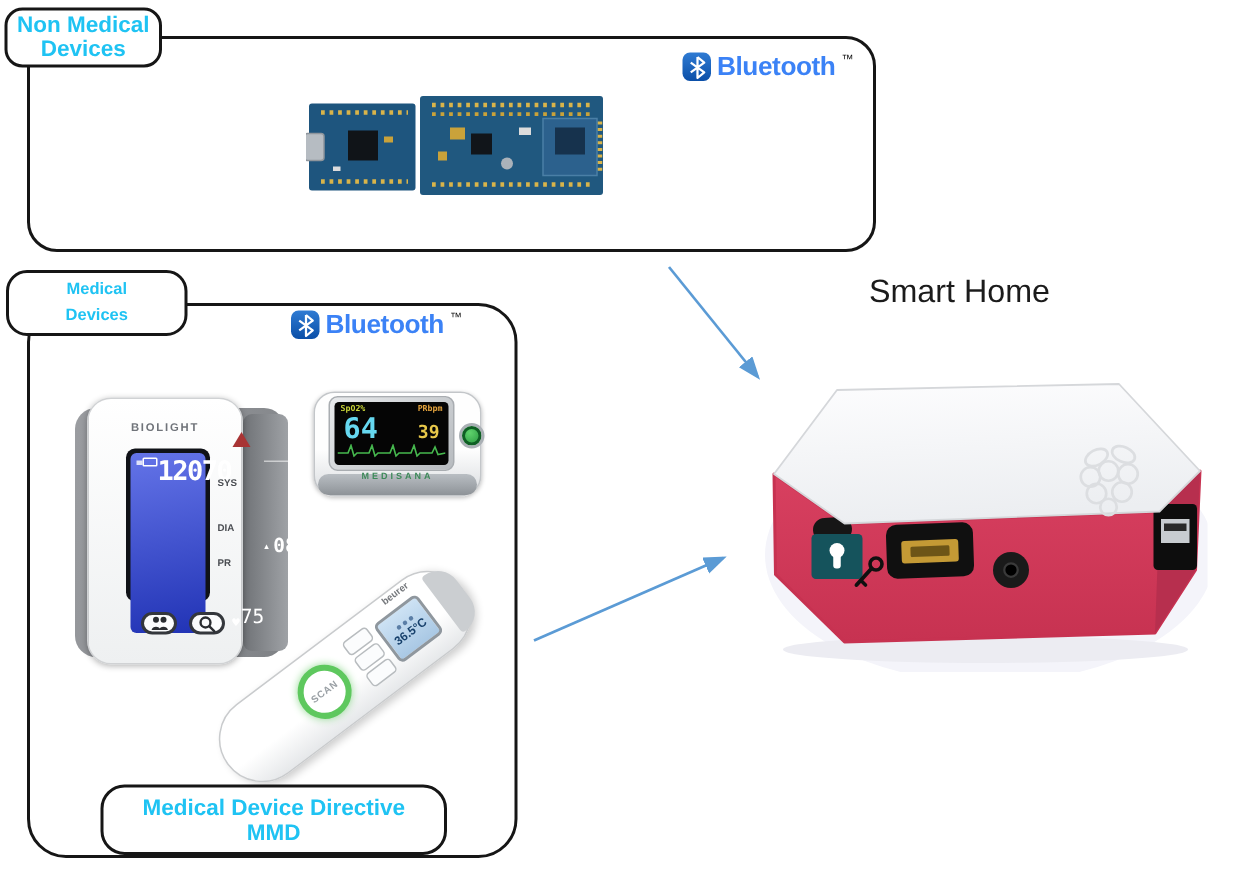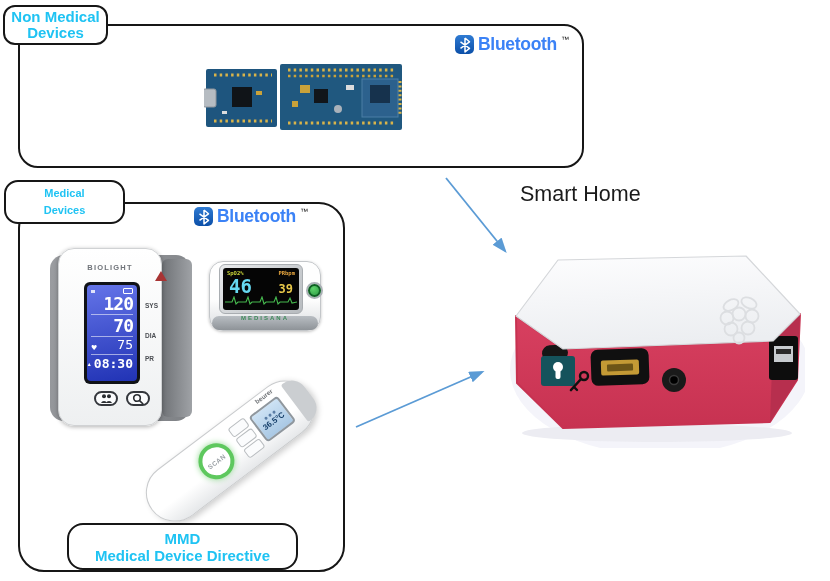--- a/index.html
+++ b/index.html
@@ -16,37 +16,37 @@
   #tag-nonmedical{left:3px;top:5px;width:105px;height:40px;border-radius:12px;font-size:15px;line-height:16px;}
   #tag-medical{left:4px;top:180px;width:121px;height:44px;border-radius:14px;font-size:11px;line-height:17px;}
   #tag-mmd{left:67px;top:523px;width:231px;height:47px;border-radius:16px;font-size:15px;line-height:17px;}
   
   .bt-logo{position:absolute;display:flex;align-items:center;gap:4px;z-index:3;}
   .bt-icon{width:19px;height:19px;border-radius:5px;background:linear-gradient(180deg,#2F7BD3,#0B4FA8);
            display:flex;align-items:center;justify-content:center;}
   .bt-word{font-size:17.5px;font-weight:bold;color:#3b82f6;letter-spacing:-0.3px;}
   .bt-tm{font-size:8px;color:#111;align-self:flex-start;margin-top:1px;}
   
-  #gateway-title{left:520px;top:181px;width:180px;text-align:left;color:#1b1b1b;
+  #gateway-title{left:520px;top:181px;width:180px;text-align:right;color:#1b1b1b;
                  font-size:21.5px;line-height:26px;z-index:2;}
   
-  #bp{left:44px;top:245px;width:152px;height:184px;z-index:2;}
+  #bp{left:44px;top:262px;width:152px;height:184px;z-index:2;}
   .bp-cuff{position:absolute;left:6px;top:10px;width:140px;height:166px;border-radius:14px;
            background:linear-gradient(105deg,#9b9da1,#7f8286);}
   .bp-strap{position:absolute;left:118px;top:14px;width:30px;height:158px;border-radius:6px;
             background:linear-gradient(90deg,#6f7276,#9fa2a6);}
   .bp-body{position:absolute;left:14px;top:3px;width:104px;height:178px;border-radius:16px;
            background:linear-gradient(180deg,#ffffff,#eef0f1);border:1px solid #d0d2d4;
            box-shadow:0 1px 4px rgba(0,0,0,.3);box-sizing:border-box;}
   .bp-brand{position:absolute;left:14px;top:18px;width:104px;text-align:center;
             font-size:7.5px;font-weight:bold;color:#70747a;letter-spacing:1.2px;}
   .bp-screenframe{position:absolute;left:40px;top:37px;width:56px;height:102px;border-radius:6px;background:#101217;}
-  .bp-screen{position:absolute;left:43px;top:40px;width:50px;height:96px;border-radius:4px;
+  .bp-screen{position:absolute;left:43px;top:40px;width:50px;height:120px;border-radius:4px;
              background:linear-gradient(170deg,#6474e8,#2133b5);box-sizing:border-box;
-             padding:3px 4px;display:flex;flex-direction:column;color:#fff;
+             padding:3px 4px;display:flex;flex-direction:row;color:#fff;
              font-family:"DejaVu Sans Mono",monospace;}
   .bp-toprow{display:flex;justify-content:space-between;align-items:center;height:6px;}
   .bp-batt{width:8px;height:4px;border:1px solid #fff;border-radius:1px;}
   .bp-dot{width:4px;height:3px;background:#fff;opacity:.8;}
   .bp-big{font-size:18px;font-weight:bold;text-align:right;line-height:19px;letter-spacing:-1px;}
   .bp-div{height:1px;background:rgba(255,255,255,.55);margin:1px 0;}
   .bp-prrow{display:flex;align-items:flex-end;justify-content:space-between;}
   .bp-heart{font-size:7px;line-height:8px;font-family:"DejaVu Sans",sans-serif;}
   .bp-pr{font-size:13px;font-weight:normal;line-height:14px;}
   .bp-timerow{border-top:1px solid rgba(255,255,255,.55);margin-top:2px;padding-top:1px;
@@ -214,21 +214,21 @@
   <div class="abs" id="ox">
     <div class="ox-body"></div>
     <div class="ox-clip"></div>
     <div class="ox-frame"></div>
     <div class="ox-screen">
       <div class="ox-row1">
         <span class="ox-spo2label">SpO2%</span>
         <span class="ox-prlabel">PRbpm</span>
       </div>
       <div class="ox-row2">
-        <span class="ox-spo2">46</span>
+        <span class="ox-spo2">64</span>
         <span class="ox-pr">39</span>
       </div>
       <svg width="72" height="9" viewBox="0 0 72 9" style="display:block;margin:0 2px;">
         <polyline points="0,6 7,6 9,1 11,8 13,6 21,6 23,1 25,8 27,6 35,6 37,1 39,8 41,6 49,6 51,1 53,8 55,6 63,6 65,2 67,7 72,6" stroke="#46b84e" stroke-width="1.1" fill="none"></polyline>
       </svg>
     </div>
     <div class="ox-btn"></div>
     <div class="ox-brand">MEDISANA</div>
   </div>
 
@@ -247,22 +247,22 @@
       <div class="th-btn"></div>
       <div class="th-btn"></div>
       <div class="th-btn"></div>
     </div>
     <div class="th-scan">
       <span>SCAN</span>
     </div>
   </div>
 
   <div class="tag" id="tag-mmd">
+    <span>Medical Device Directive</span>
     <span>MMD</span>
-    <span>Medical Device Directive</span>
   </div>
 
   <div class="abs" id="gateway-title">
     <div>Smart Home</div>
   </div>
 
   <svg id="pi" width="300" height="198" viewBox="0 0 300 198">
     <defs>
       <linearGradient id="lidgrad" x1="0" y1="0" x2="0.2" y2="1">
         <stop offset="0" stop-color="#fdfdfe"></stop>

